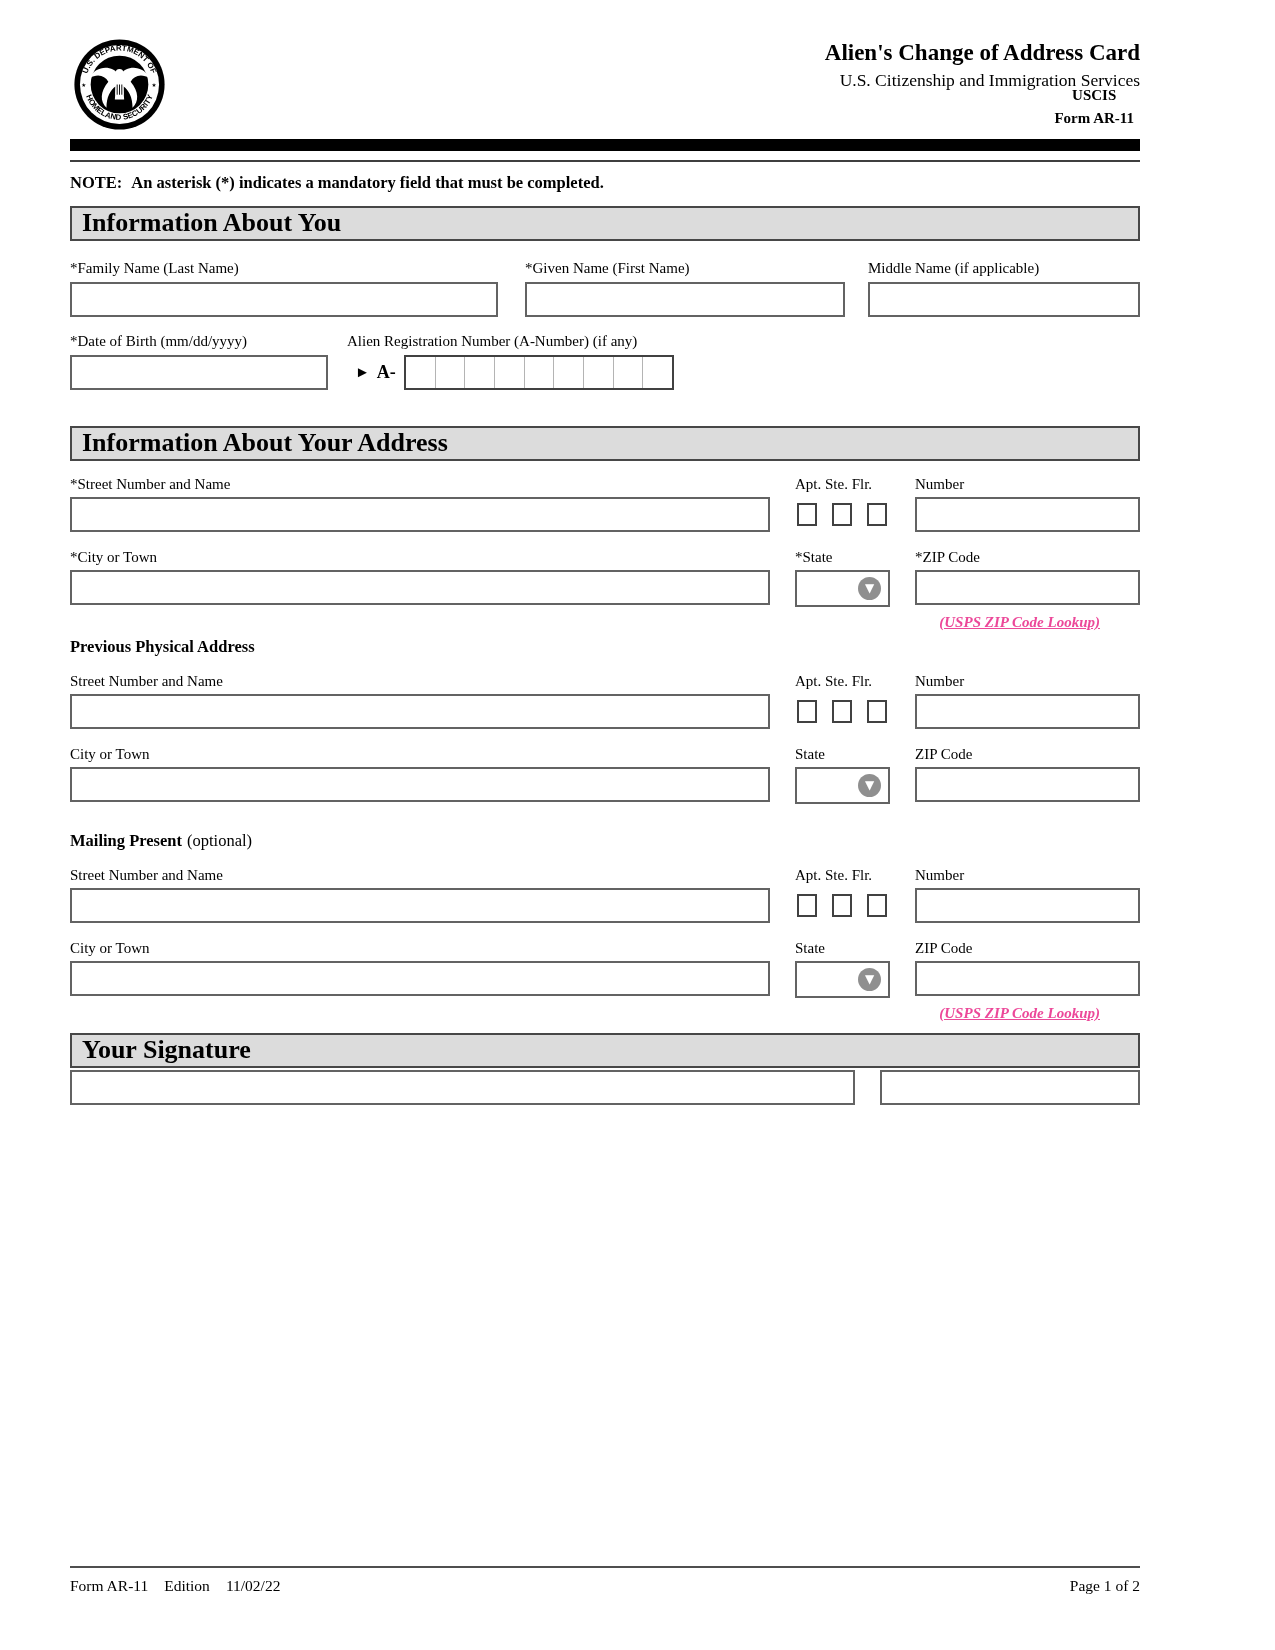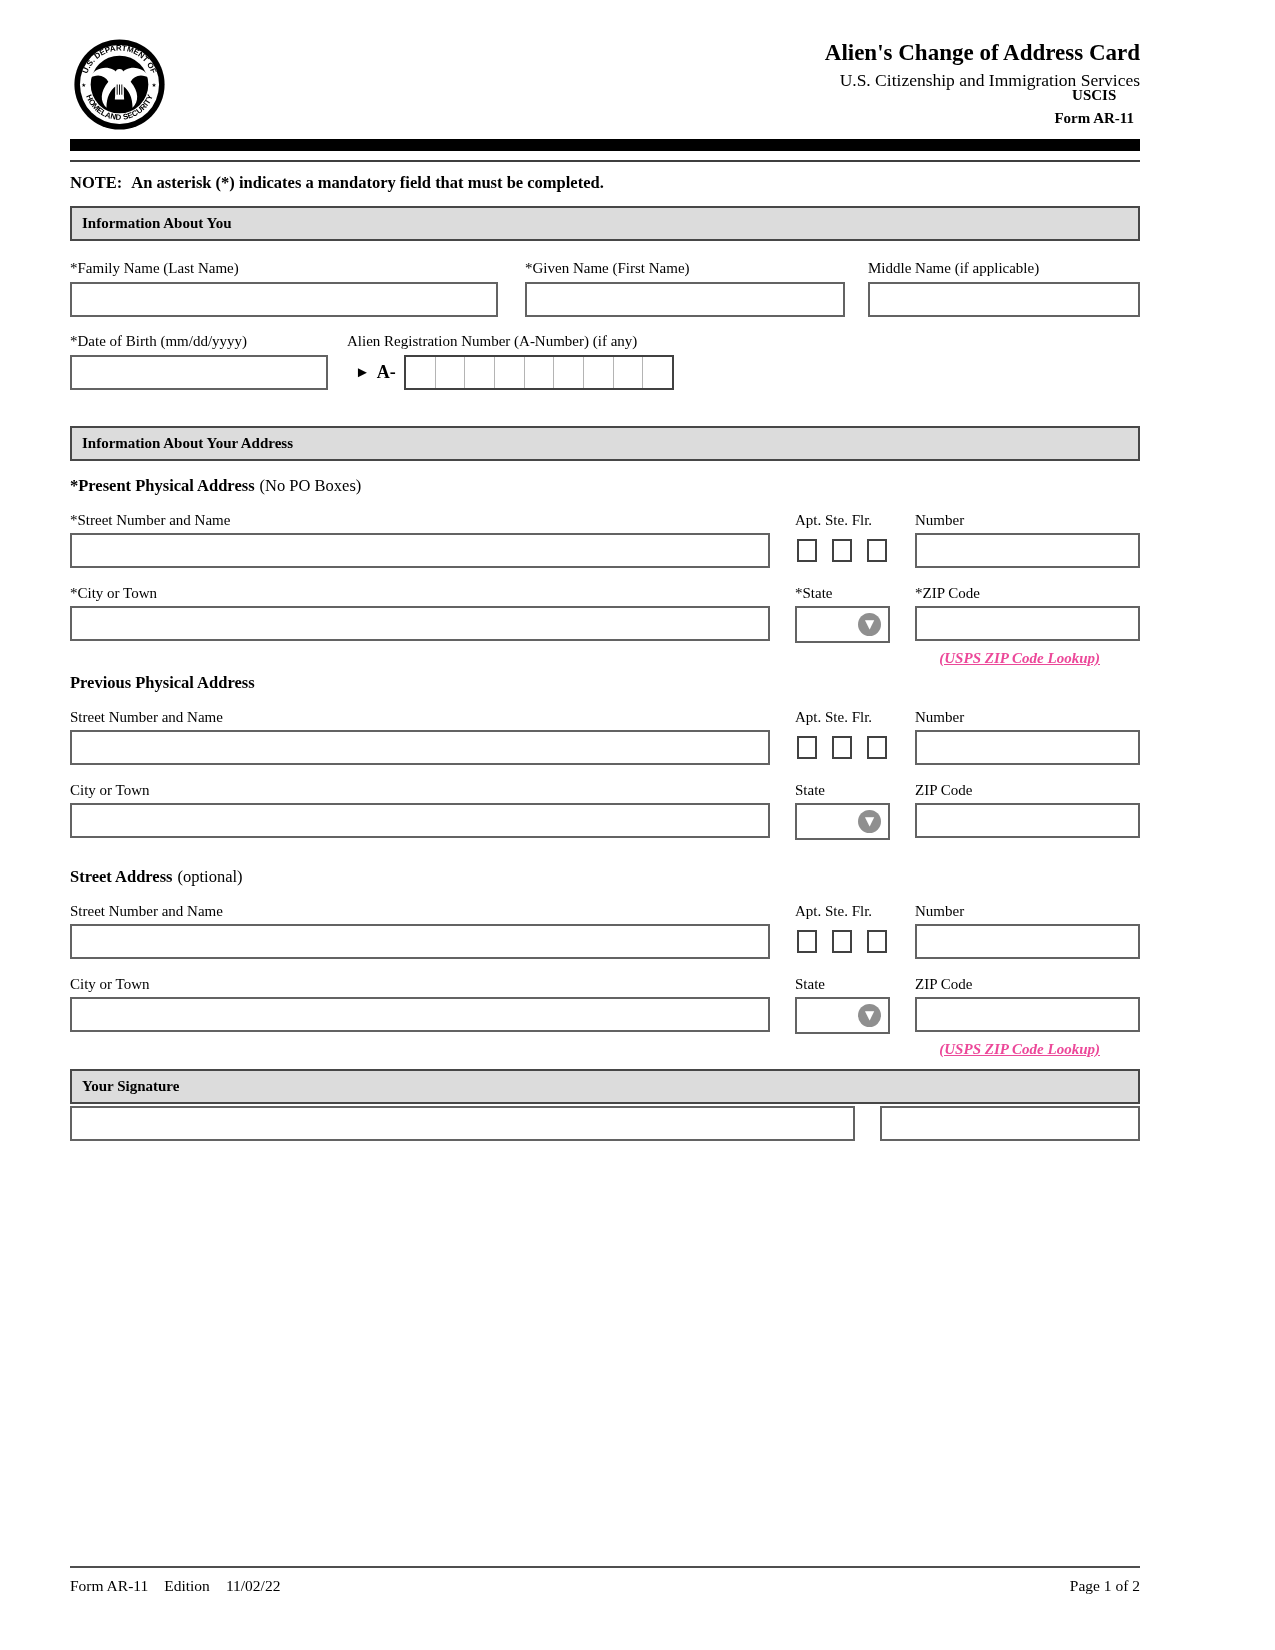--- a/index.html
+++ b/index.html
@@ -32,21 +32,21 @@
   .thin-rule { margin-top: 9px; border-top: 2px solid #3f3f3f; }
   
   .note { margin-top: 10px; font-size: 16.5px; font-weight: bold; line-height: 22px; }
   .note .note-label { margin-right: 9px; }
   
   .section-header {
     margin-top: 12px;
     background: #dcdcdc;
     border: 2px solid #474747;
     padding: 3px 10px 4px 10px;
-    font-size: 15px;
+    font-size: 26px;
     font-weight: bold;
     line-height: 24px;
   }
   .sh-addr { margin-top: 36px; }
   .sh-sig  { margin-top: 10px; }
   
   .row { display: flex; align-items: flex-start; }
   .lbl { font-size: 15px; line-height: 22px; white-space: nowrap; }
   .sub-heading { font-size: 16.5px; line-height: 22px; }
   .sub-heading .bold { font-weight: bold; }
@@ -235,23 +235,20 @@
             <span class="comb-cell"></span>
             <span class="comb-cell"></span>
           </div>
       </div>
     </div>
 
     <div class="section-header sh-addr">
       <span>Information About Your Address</span>
     </div>
 
-    <div class="sub-heading mt-present">
-      <span class="bold">*Present Physical Address</span><span class="norm">(No PO Boxes)</span>
-    </div>
 
     <div class="row mt-street">
       <div class="lbl w-street">*Street Number and Name</div>
       <div class="lbl w-asf">Apt. Ste. Flr.</div>
       <div class="lbl w-num">Number</div>
     </div>
     <div class="row mt-inp2">
       <input type="text" class="box w-street" style="">
       <div class="w-asf asf-boxes">
         <span class="checkbox"></span>
@@ -303,21 +300,21 @@
     </div>
     <div class="row mt-inp2">
       <input type="text" class="box w-city" style="">
       <div class="state-select w-state">
         <span class="dd-circle">▼</span>
       </div>
       <input type="text" class="box w-zip" style="">
     </div>
 
     <div class="sub-heading mt-mail">
-      <span class="bold">Street Address</span><span class="norm">(optional)</span>
+      <span class="bold">Mailing Present</span><span class="norm">(optional)</span>
     </div>
 
     <div class="row mt-street">
       <div class="lbl w-street">Street Number and Name</div>
       <div class="lbl w-asf">Apt. Ste. Flr.</div>
       <div class="lbl w-num">Number</div>
     </div>
     <div class="row mt-inp2">
       <input type="text" class="box w-street" style="">
       <div class="w-asf asf-boxes">

